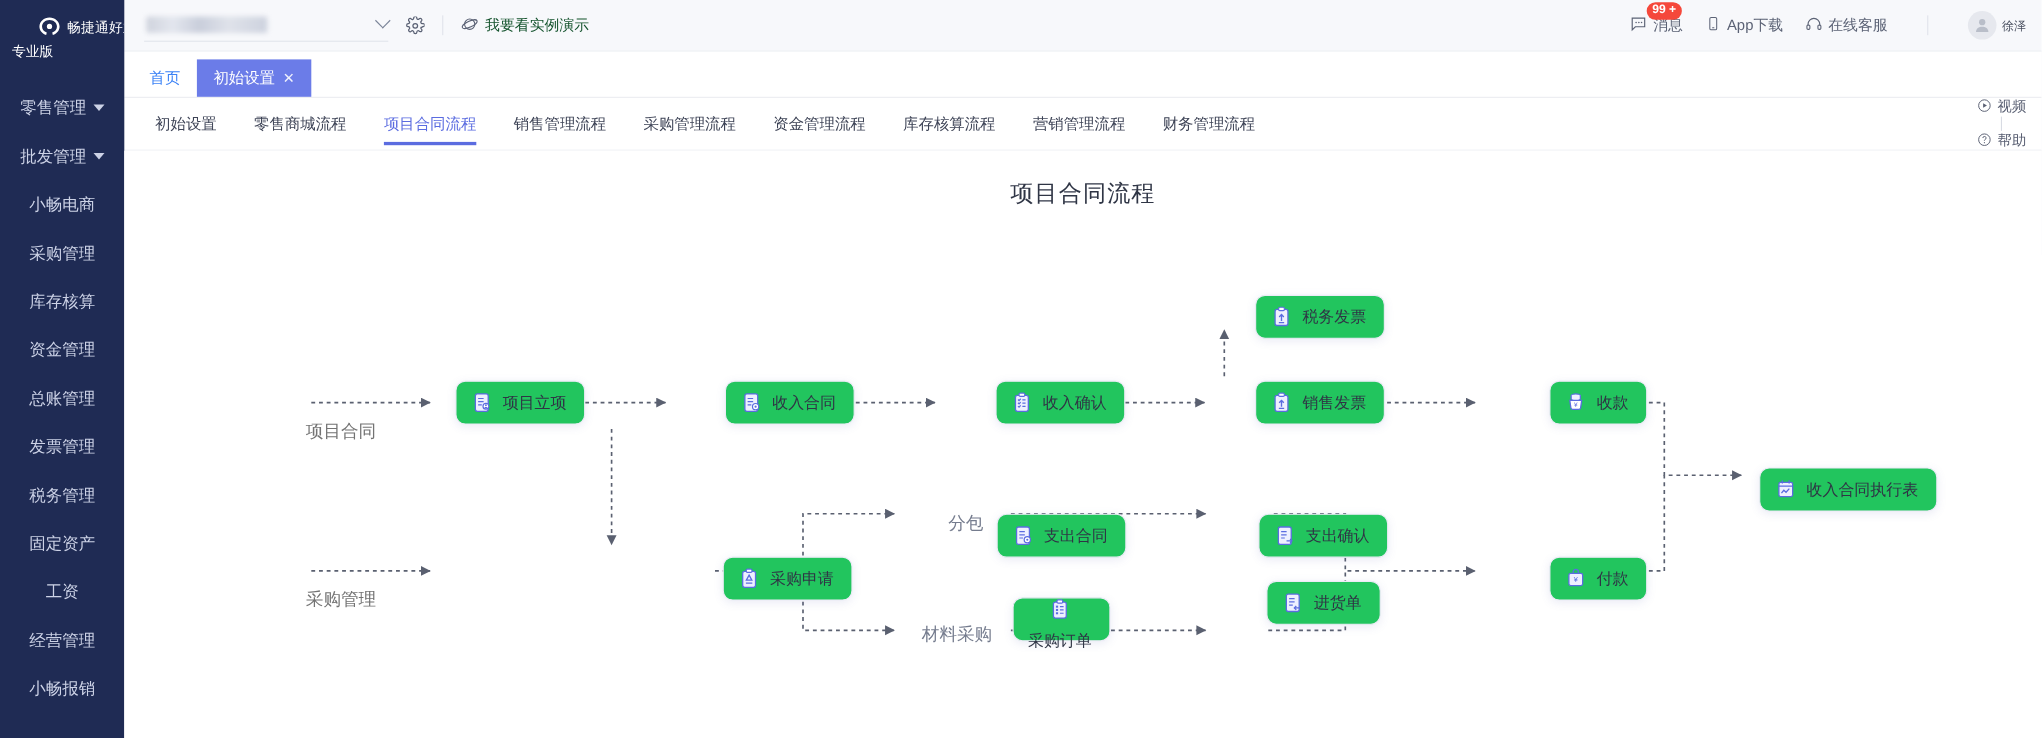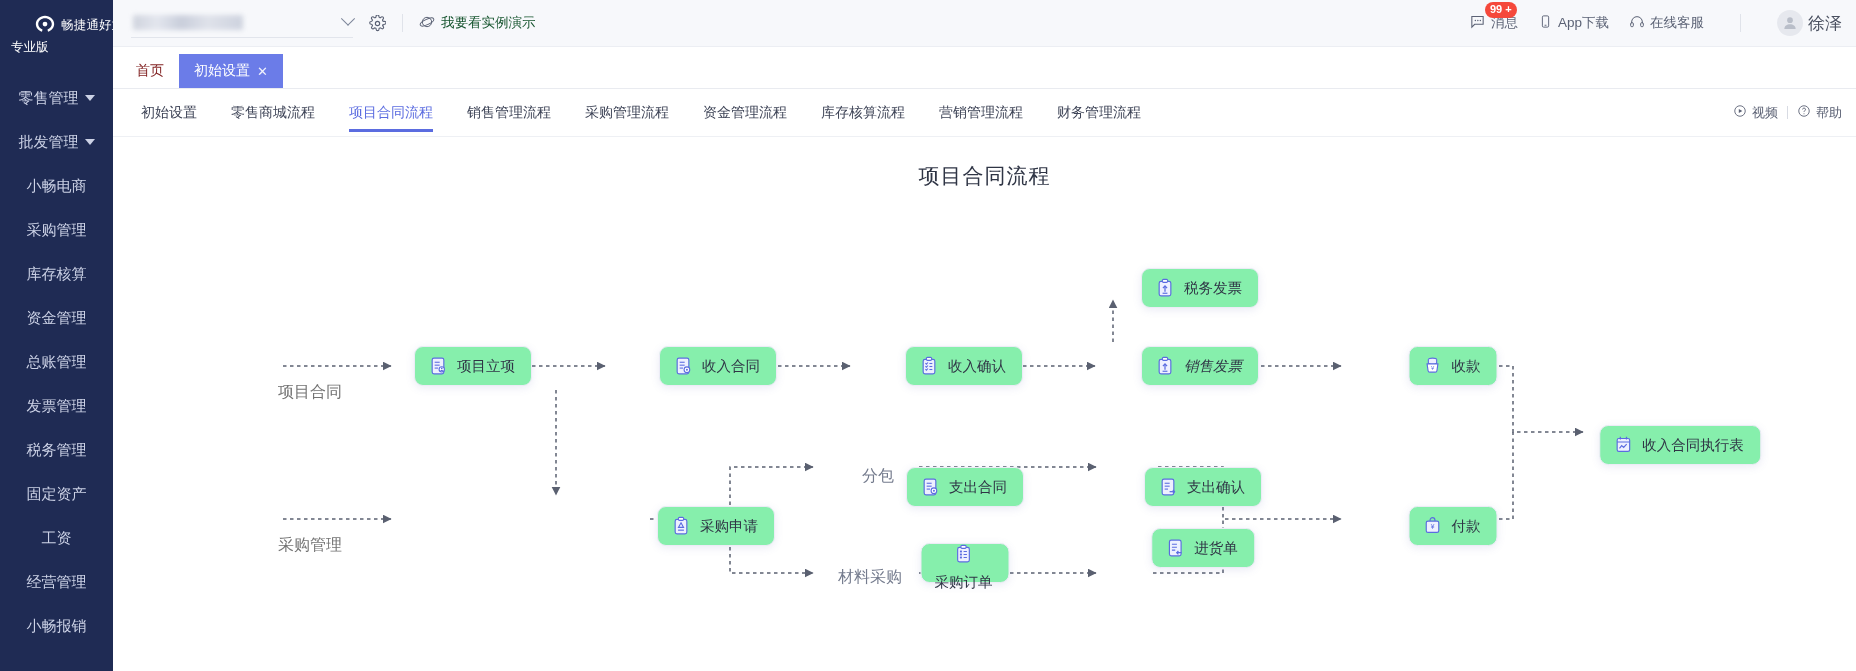--- a/index.html
+++ b/index.html
@@ -62,62 +62,62 @@
   .tr-item { display: flex; align-items: center; gap: 5px; color: #5b6275; font-size: 13.5px; cursor: pointer; position: relative; }
   .badge {
     position: absolute; top: -11px; left: 16px; background: #f5483b; color: #fff;
     font-size: 11px; line-height: 15px; height: 16px; padding: 0 5px; border-radius: 9px;
     font-weight: bold; white-space: nowrap;
   }
   .avatar {
     width: 26px; height: 26px; border-radius: 50%; background: #e6e8ee;
     display: flex; align-items: center; justify-content: center; flex:0 0 26px;
   }
-  .uname { color: #4a5060; font-size: 17px; white-space: nowrap; }
+  .uname { color: #4a5060; font-size: 11px; white-space: nowrap; }
 
   
   .tabstrip {
     height: 42px; flex: 0 0 42px; background: #ffffff; display: flex; align-items: flex-end;
     padding-left: 8px; border-bottom: 1px solid #e9ebf0;
   }
   .tab {
     height: 34px; min-width: 56px; padding: 0 15px; display: flex; align-items: center;
-    justify-content: center; font-size: 14px; color: #7f1d1d; cursor: pointer; gap: 7px;
+    justify-content: center; font-size: 14px; color: #3b82f6; cursor: pointer; gap: 7px;
   }
   .tab.active { background: #6b7ce8; color: #fff; }
   .tab .x { font-size: 13px; opacity: .9; }
 
   
   .subnav {
     height: 48px; flex: 0 0 48px; display: flex; align-items: center;
     padding-left: 28px; padding-right: 14px; border-bottom: 1px solid #eef0f4; background:#fff;
   }
   .subtab {
     font-size: 14px; color: #3d4椒; color:#3d4356; margin-right: 34px; cursor: pointer;
     height: 48px; display: flex; align-items: center; position: relative; white-space: nowrap;
   }
   .subtab.active { color: #5b6ce0; }
   .subtab.active::after {
     content: ""; position: absolute; left: 0; right: 0; bottom: 5px; height: 2.5px; background: #5b6ce0;
   }
-  .subnav-right { margin-left: auto; display: flex; align-items: center; gap: 0; color:#5a6073; font-size:13px; }
+  .subnav-right { margin-left: auto; display: flex; align-items: center; gap: 0; color:#5a6073; font-size:13px;flex-direction:column; }
   .snr { display: flex; align-items: center; gap: 5px; cursor: pointer; white-space: nowrap; }
   .snr-div { width:1px;height:13px;background:#d8dbe3;margin:0 9px; }
 
   
   .canvas { flex: 1; position: relative; background: #ffffff; overflow: hidden; }
   .flow-title {
     position: absolute; top: 25px; left: 0; right: 0; text-align: center;
     font-size: 21px; color: #2f3545; letter-spacing: 1px;
   }
   .stage { position: absolute; inset: 0; }
 
   .node {
     position: absolute; display: flex; align-items: center; gap: 9px;
-    height: 40px; padding: 0 16px 0 13px; background: #86efac;
+    height: 40px; padding: 0 16px 0 13px; background: #22c55e;
     border: 1px solid #ececf6; border-radius: 9px;
     box-shadow: 0 2px 9px rgba(90,100,180,.13);
     font-size: 14.5px; color: #2f3545; white-space: nowrap; cursor: pointer;
   }
   .node .ico { width: 20px; height: 20px; flex: 0 0 20px; display: flex; }
   .rowlabel { position: absolute; font-size: 16px; color: #737373; white-space: nowrap; margin-left: 41px; }
   .edgelabel { position: absolute; font-size: 16px; color: #757c8e; white-space: nowrap; }
   svg.links { position: absolute; inset: 0; width: 100%; height: 100%; pointer-events: none; }
 </style>
 </head>
@@ -408,21 +408,21 @@
               <svg viewBox="0 0 21 24" width="20" height="20">
                 <rect x="3.5" y="4" width="14" height="17.5" rx="2.2" fill="#eef0ff" stroke="#5b6ce0" stroke-width="1.4"></rect>
                 <rect x="7.4" y="1.6" width="6.2" height="3.6" rx="1.2" fill="#fff" stroke="#5b6ce0" stroke-width="1.3"></rect>
                 <path d="M10.5 16.5V9.8" stroke="#5b6ce0" stroke-width="1.5"></path>
                 <path d="M8 12.2l2.5-2.6 2.5 2.6" stroke="#5b6ce0" stroke-width="1.5" fill="none"></path>
                 <line x1="7.6" y1="18.3" x2="13.4" y2="18.3" stroke="#5b6ce0" stroke-width="1.4"></line>
               </svg>
             </span>
             <span>税务发票</span>
           </div>
-          <div class="node" style="left: 1087px; top: 229px; transform: translate(-50%, -50%); font-style: italic;">
+          <div class="node" style="left: 1087px; top: 229px; transform: translate(-50%, -50%);">
             <span class="ico">
               <svg viewBox="0 0 21 24" width="20" height="20">
                 <rect x="3.5" y="4" width="14" height="17.5" rx="2.2" fill="#eef0ff" stroke="#5b6ce0" stroke-width="1.4"></rect>
                 <rect x="7.4" y="1.6" width="6.2" height="3.6" rx="1.2" fill="#fff" stroke="#5b6ce0" stroke-width="1.3"></rect>
                 <path d="M10.5 16.5V9.8" stroke="#5b6ce0" stroke-width="1.5"></path>
                 <path d="M8 12.2l2.5-2.6 2.5 2.6" stroke="#5b6ce0" stroke-width="1.5" fill="none"></path>
                 <line x1="7.6" y1="18.3" x2="13.4" y2="18.3" stroke="#5b6ce0" stroke-width="1.4"></line>
               </svg>
             </span>
             <span>销售发票</span>

